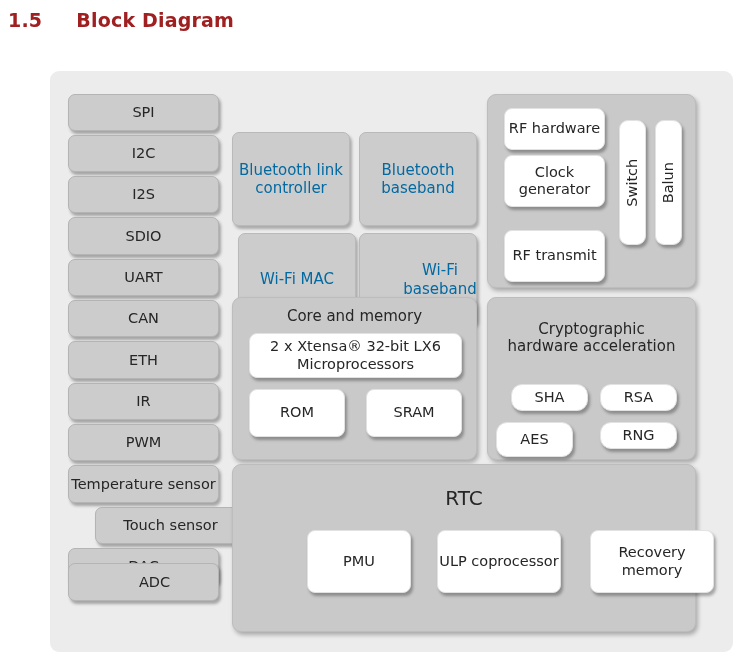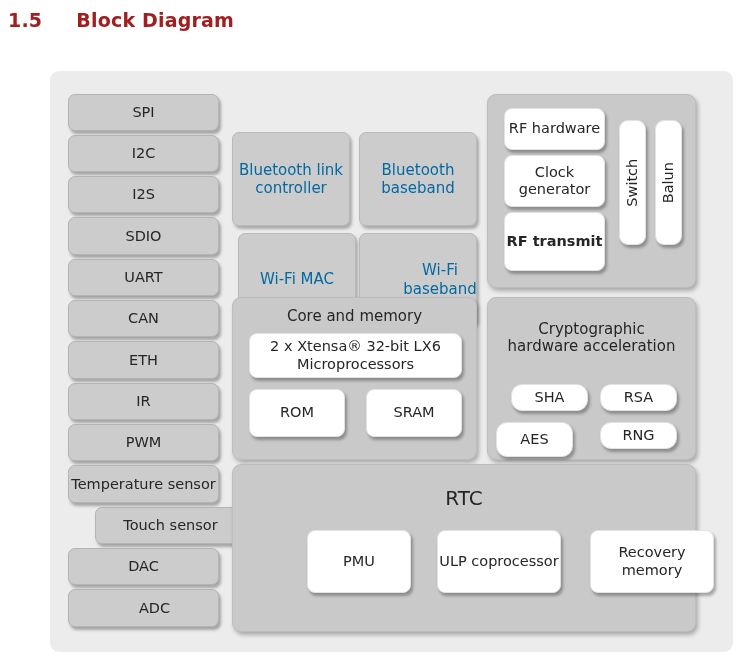--- a/index.html
+++ b/index.html
@@ -130,32 +130,32 @@
     <div class="periph abs" style="left:0; top:82px; width:151px; height:37px;">I2S</div>
     <div class="periph abs" style="left:0; top:123px; width:151px; height:38px;">SDIO</div>
     <div class="periph abs" style="left:0; top:165px; width:151px; height:37px;">UART</div>
     <div class="periph abs" style="left:0; top:206px; width:151px; height:37px;">CAN</div>
     <div class="periph abs" style="left:0; top:247px; width:151px; height:38px;">ETH</div>
     <div class="periph abs" style="left:0; top:289px; width:151px; height:37px;">IR</div>
     <div class="periph abs" style="left:0; top:330px; width:151px; height:37px;">PWM</div>
     <div class="periph abs" style="left:0; top:371px; width:151px; height:38px;">Temperature sensor</div>
     <div class="periph abs" style="left:0; top:413px; width:151px; height:37px;margin-left:27px;">Touch sensor</div>
     <div class="periph abs" style="left:0; top:454px; width:151px; height:37px;">DAC</div>
-    <div class="periph abs" style="left:0; top:495px; width:151px; height:38px;padding-left:22px;">ADC</div>
+    <div class="periph abs" style="left:0; top:469px; width:151px; height:38px;padding-left:22px;">ADC</div>
   </div>
 
   <div class="greyblock abs" style="left:182px; top:23px; width:118px; height:94px;">Bluetooth link controller</div>
   <div class="greyblock abs" style="left:309px; top:23px; width:118px; height:94px;">Bluetooth baseband</div>
   <div class="greyblock abs" style="left:188px; top:124px; width:118px; height:93px;">Wi-Fi MAC</div>
   <div class="greyblock abs" style="left:309px; top:124px; width:118px; height:93px;padding-left:44px;">Wi-Fi baseband</div>
 
   <div class="panel abs" style="left:437px; top:23px; width:209px; height:194px;">
     <div class="whiteblock abs" style="left:16px; top:13px; width:101px; height:42px;">RF hardware</div>
     <div class="whiteblock abs" style="left:16px; top:60px; width:101px; height:52px;">Clock generator</div>
-    <div class="whiteblock abs" style="left:16px; top:117px; width:101px; height:59px;font-weight:bold;">RF transmit</div>
+    <div class="whiteblock abs" style="left:16px; top:135px; width:101px; height:52px;">RF transmit</div>
 
     <div class="whiteblock vert abs" style="left:131px; top:25px; width:27px; height:125px;">
       <span>Switch</span>
     </div>
     <div class="whiteblock vert abs" style="left:167px; top:25px; width:27px; height:125px;">
       <span>Balun</span>
     </div>
   </div>
 
   <div class="panel abs" style="left:182px; top:226px; width:245px; height:163px;">

